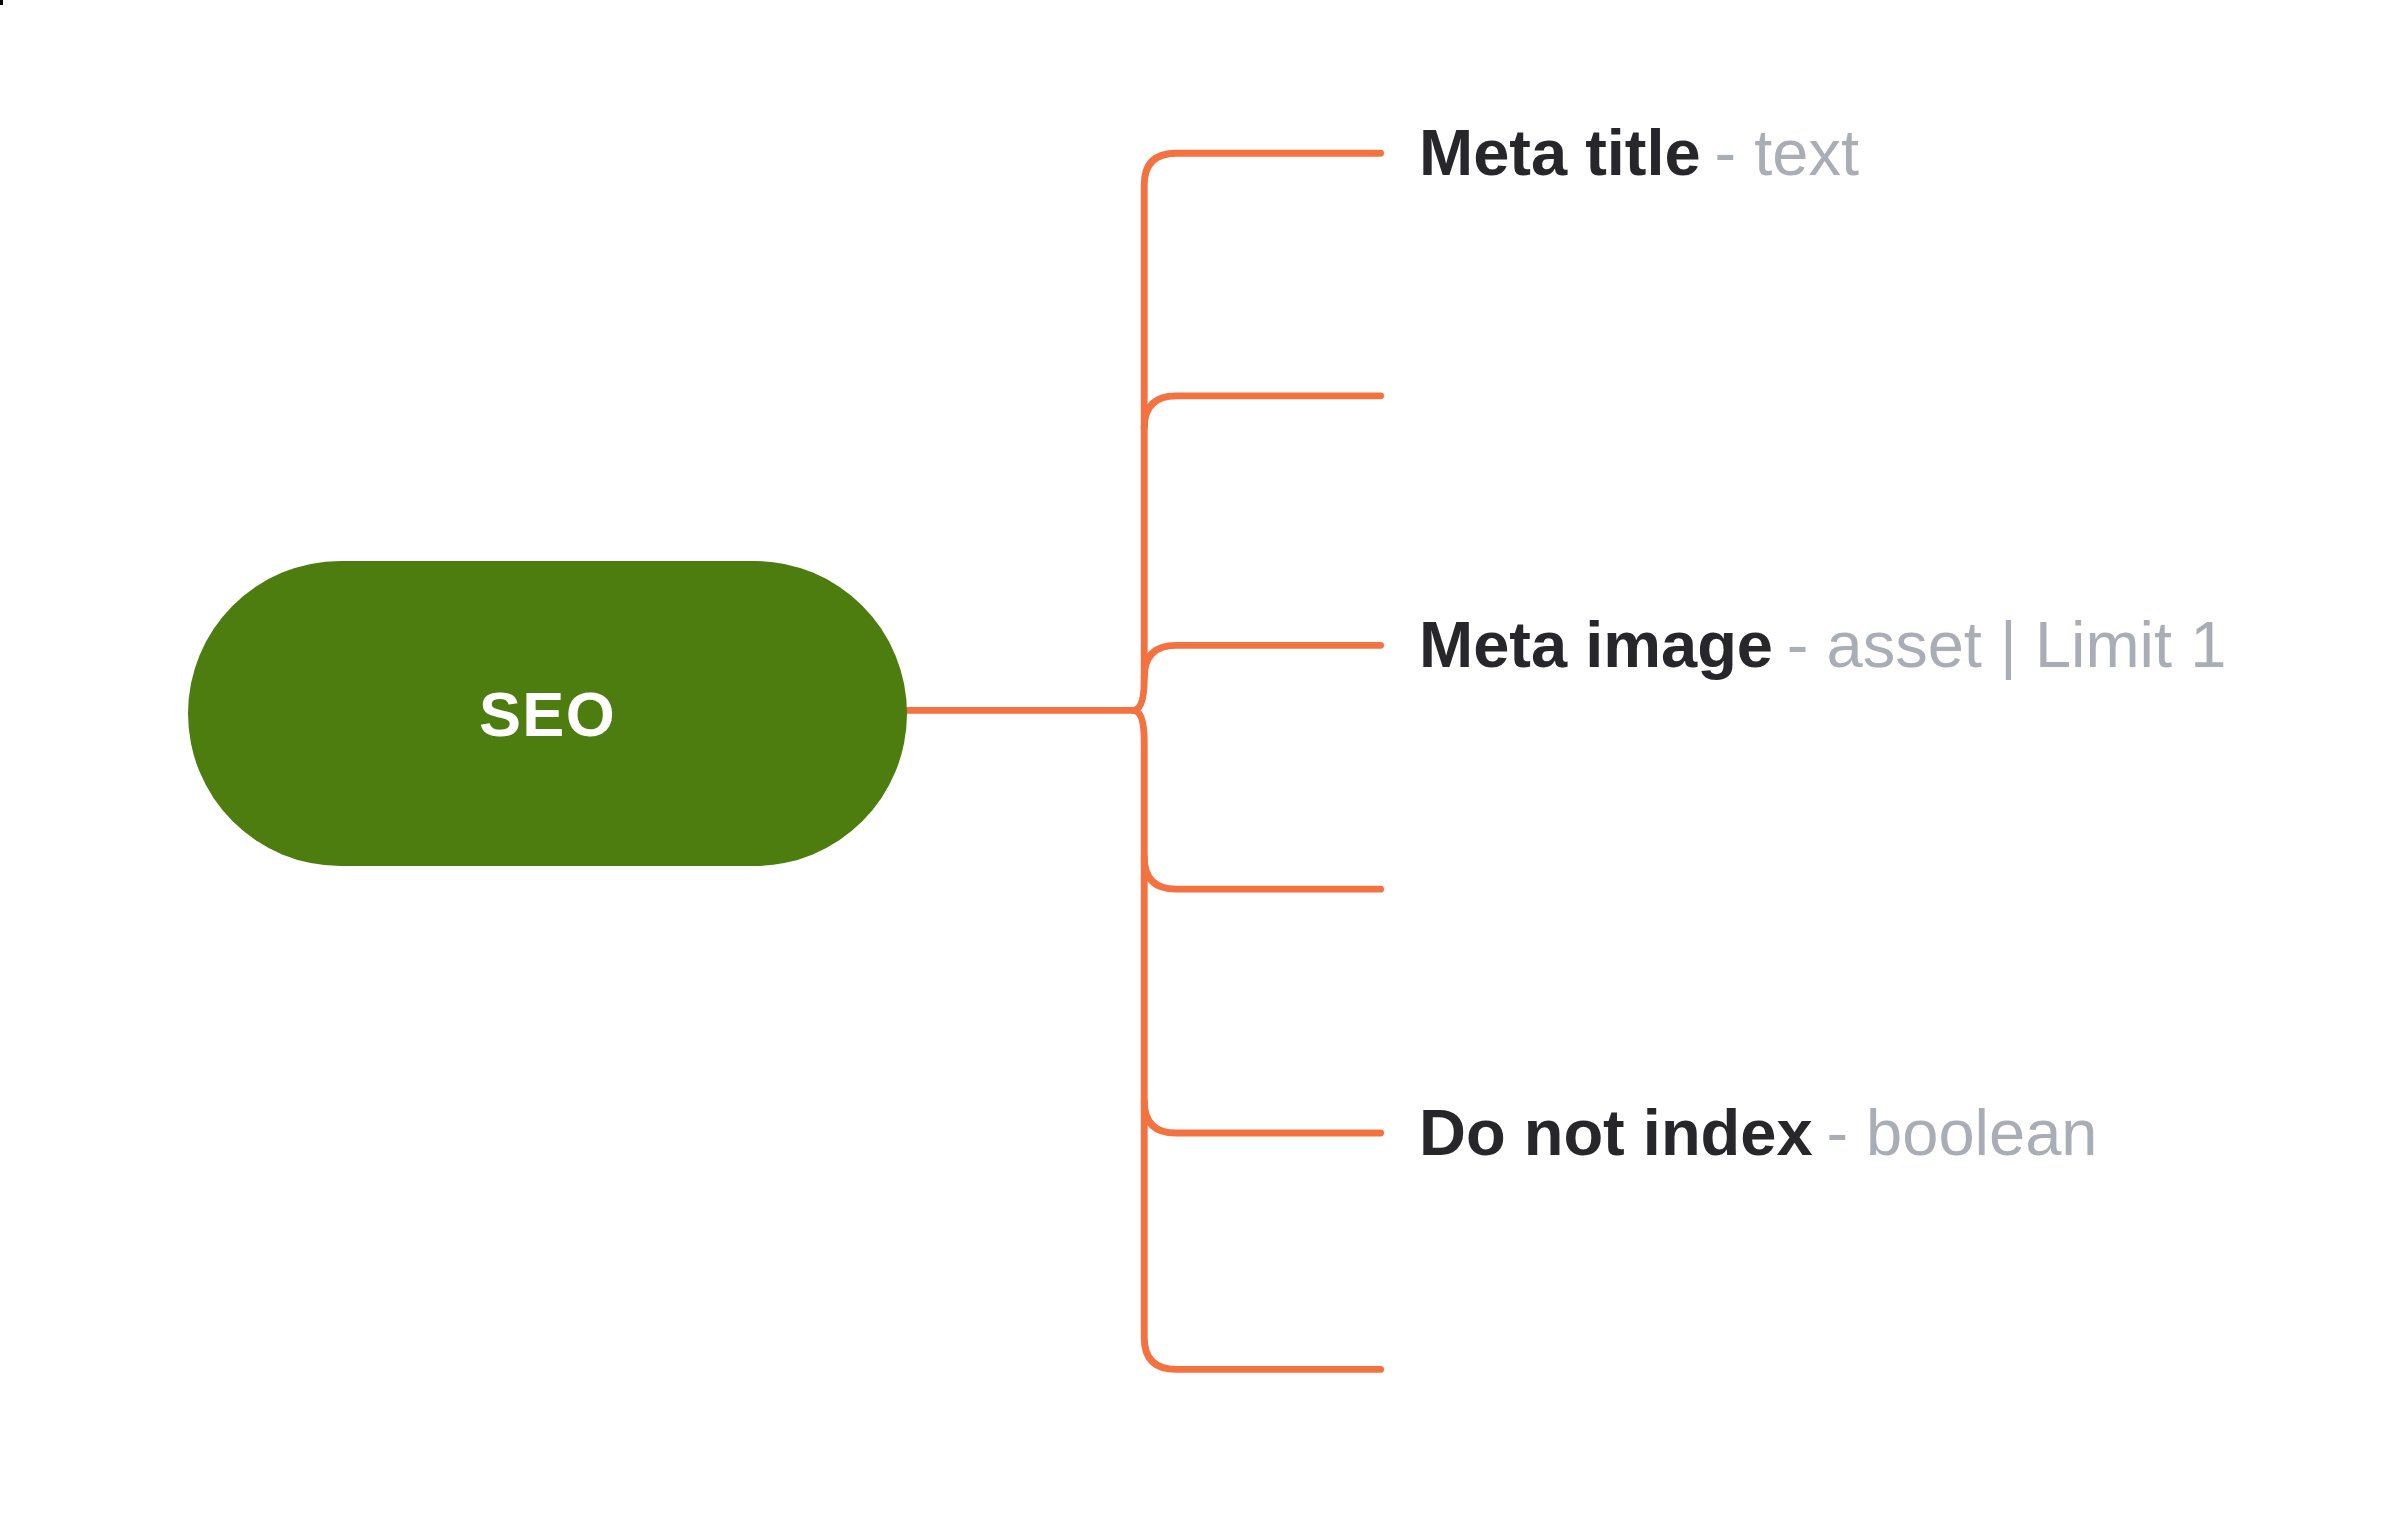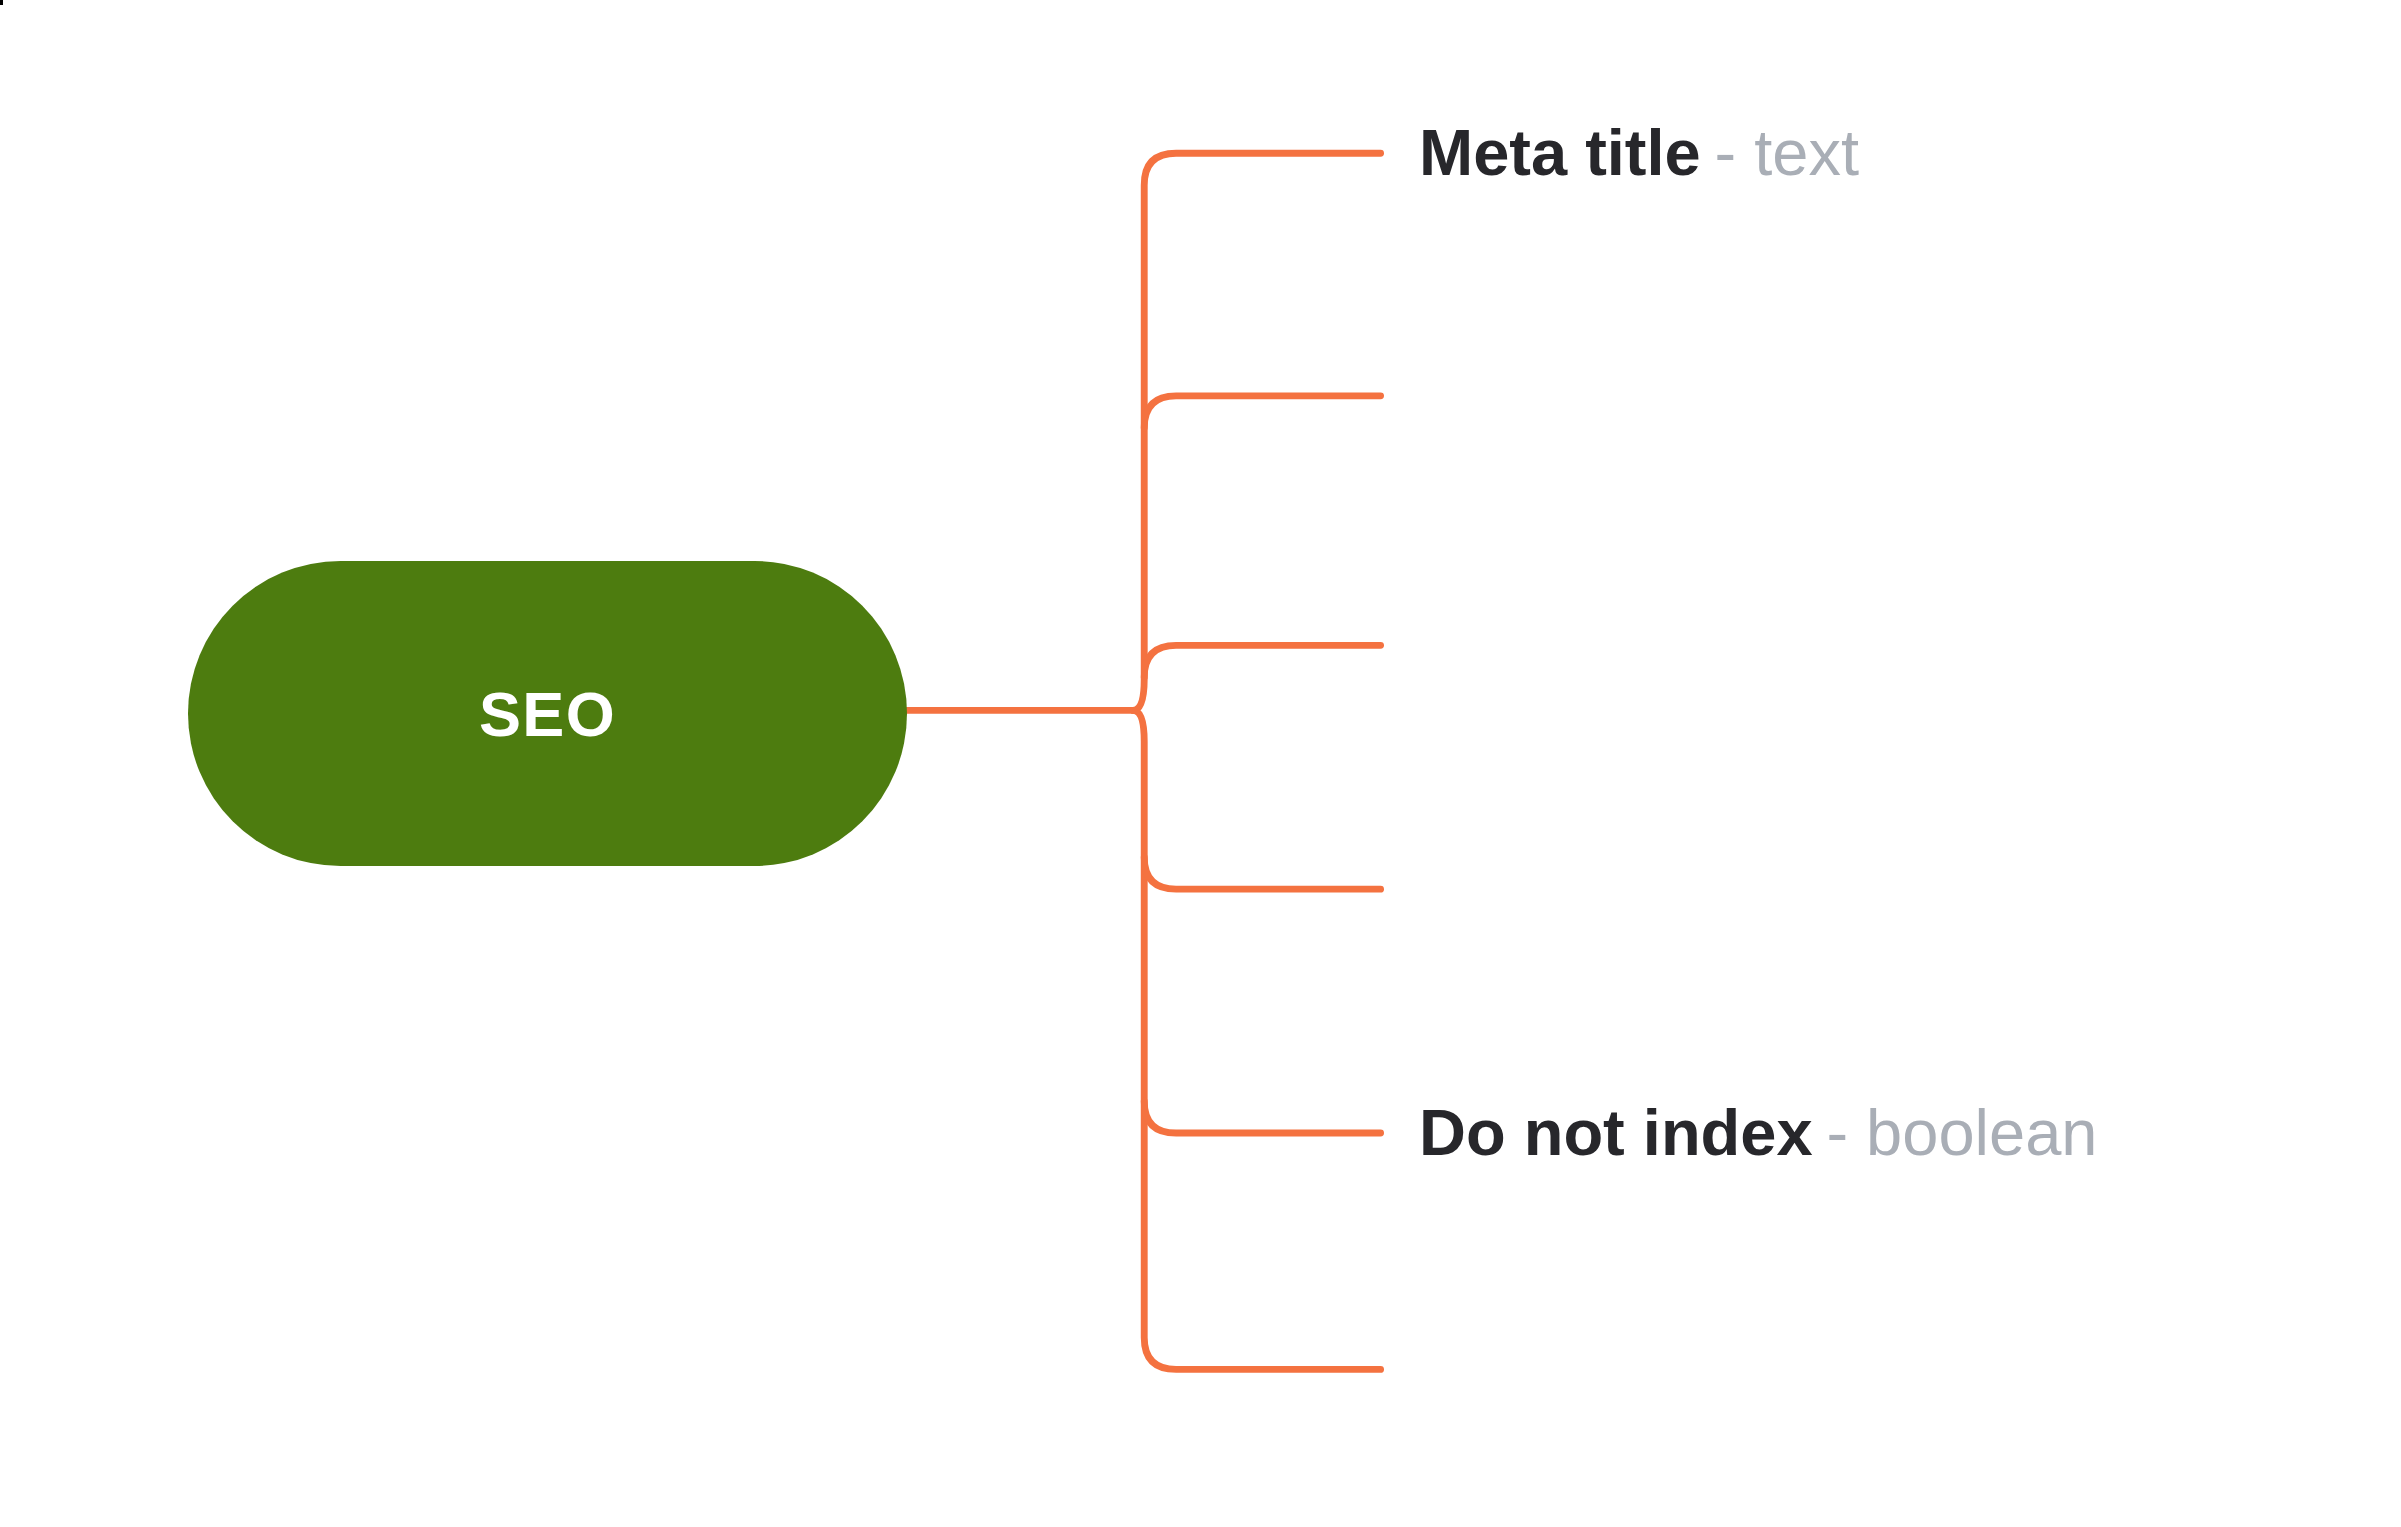--- a/index.html
+++ b/index.html
@@ -95,20 +95,23 @@
 
   <div class="root-pill">
     <span class="root-label">SEO</span>
   </div>
 
   <div class="field-row" style="top:153px">
     <span class="field-name">Meta title</span><span class="field-type">- text</span>
   </div>
 
 
+  <div class="field-row" style="top:645px">
+    <span class="field-name">Meta image</span><span class="field-type">- asset | Limit 1</span>
+  </div>
 
 
   <div class="field-row" style="top:1133px">
     <span class="field-name">Do not index</span><span class="field-type">- boolean</span>
   </div>
 
 
   <div class="corner-artifact"></div>
 </div>
 

